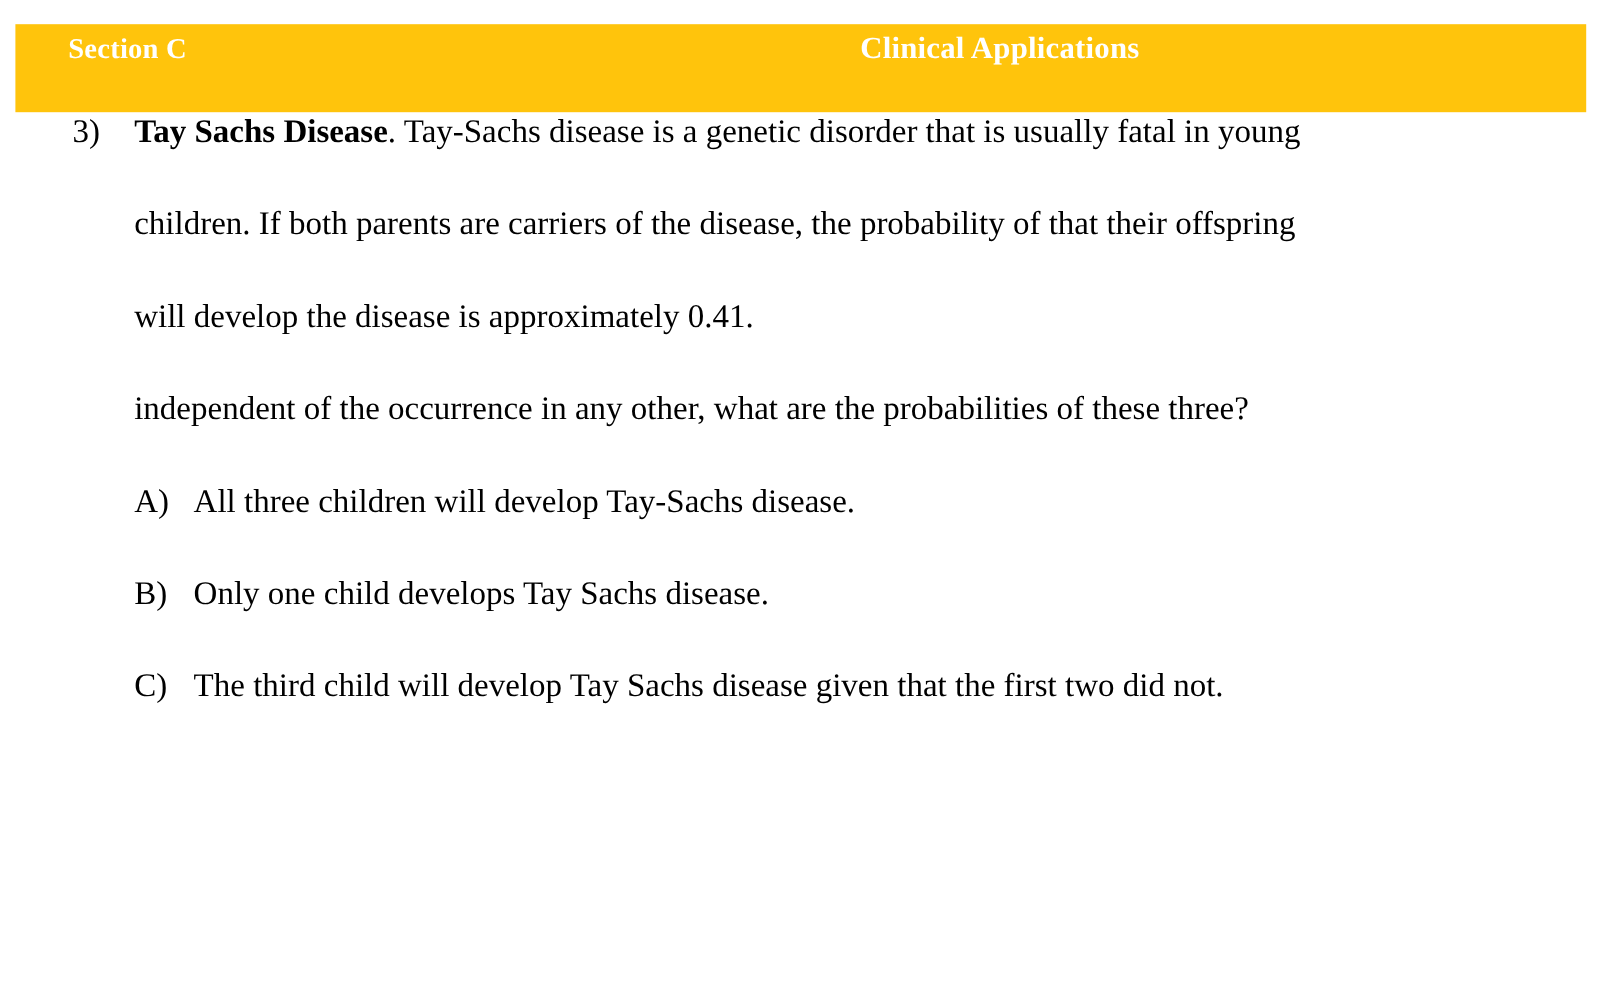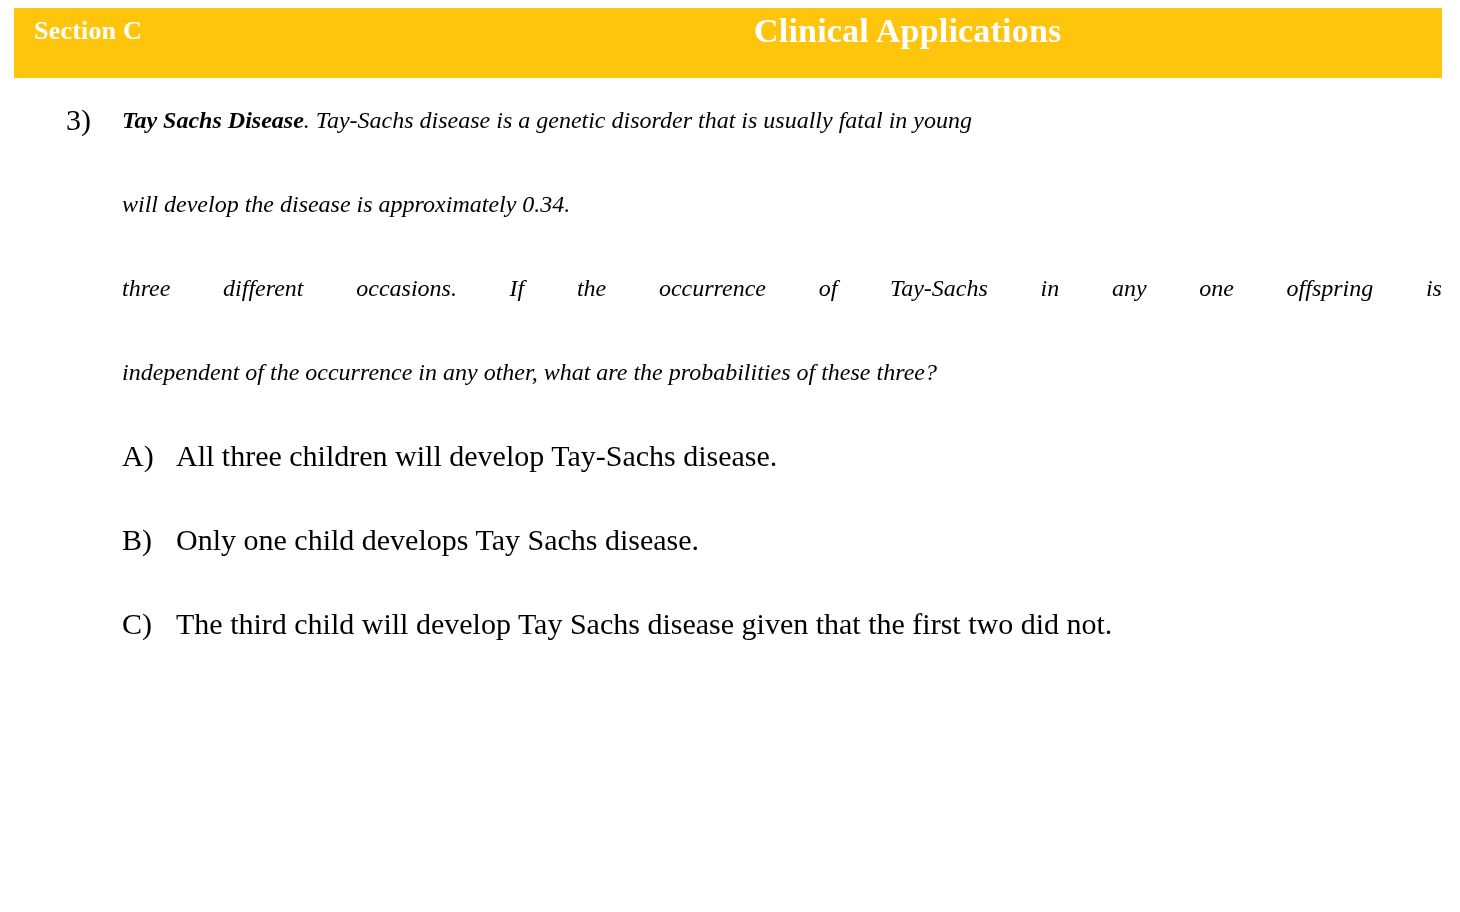--- a/index.html
+++ b/index.html
@@ -21,25 +21,26 @@
     position: relative;
     width: 1460px;
     height: 912px;
     box-sizing: border-box;
   }
 
   
   .section-header {
     position: absolute;
     left: 14px;
-    top: 8px;
+    top: 22px;
     width: 1428px;
-    height: 70px;
+    height: 80px;
     background: #FFC40C;
     box-sizing: border-box;
+    padding-left: 28px;
   }
   .section-header .hdr-inner {
     position: relative;
     width: 100%;
     height: 100%;
   }
   .hdr-left {
     position: absolute;
     left: 20px;
     top: 8px;
@@ -50,21 +51,21 @@
     color: #FFFFFF;
     letter-spacing: 0.2px;
     white-space: nowrap;
   }
   .hdr-center {
     position: absolute;
     left: 740px;
     top: 6px;
     font-family: "Liberation Serif", "DejaVu Serif", serif;
     font-weight: bold;
-    font-size: 34px;
+    font-size: 28px;
     line-height: 34px;
     color: #FFFFFF;
     letter-spacing: 0.2px;
     white-space: nowrap;
   }
 
   
   .content {
     position: absolute;
     left: 0;
@@ -90,26 +91,25 @@
     width: 52px;
     font-size: 30px;
     line-height: 84px;
     text-align: left;
     white-space: nowrap;
   }
 
   .q-line {
     margin: 0;
     padding: 0 16px 0 122px;
-    font-size: 24px;
+    font-size: 30px;
     line-height: 84px;
     height: 84px;
     white-space: nowrap;
     overflow: hidden;
-    font-style: italic;
   }
   .q-line.first-line {
     padding-left: 122px;
   }
 
   .q-line .runin {
     font-weight: bold;
   }
 
   
@@ -157,39 +157,25 @@
 
   <div class="content">
 
     <div class="question">
 
       <div class="q-row">
         <span class="q-marker">3)</span>
         <p class="q-line first-line"><span class="runin">Tay Sachs Disease</span><span>. Tay-Sachs disease is a genetic disorder that is usually fatal in young</span></p>
       </div>
 
+      <p class="q-line">children. If both parents are carriers of the disease, the probability of that their offspring</p>
 
-      <p class="q-line">will develop the disease is approximately 0.34.</p>
+      <p class="q-line">will develop the disease is approximately 0.41.</p>
 
 
-      <p class="q-line justified">
-          <span>three</span>
-          <span>different</span>
-          <span>occasions.</span>
-          <span>If</span>
-          <span>the</span>
-          <span>occurrence</span>
-          <span>of</span>
-          <span>Tay-Sachs</span>
-          <span>in</span>
-          <span>any</span>
-          <span>one</span>
-          <span>offspring</span>
-          <span>is</span>
-        </p>
 
       <p class="q-line">independent of the occurrence in any other, what are the probabilities of these three?</p>
 
       <div class="sub-item">
         <span class="sub-marker">A)</span>
         <p class="sub-text">All three children will develop Tay-Sachs disease.</p>
       </div>
 
       <div class="sub-item">
         <span class="sub-marker">B)</span>

